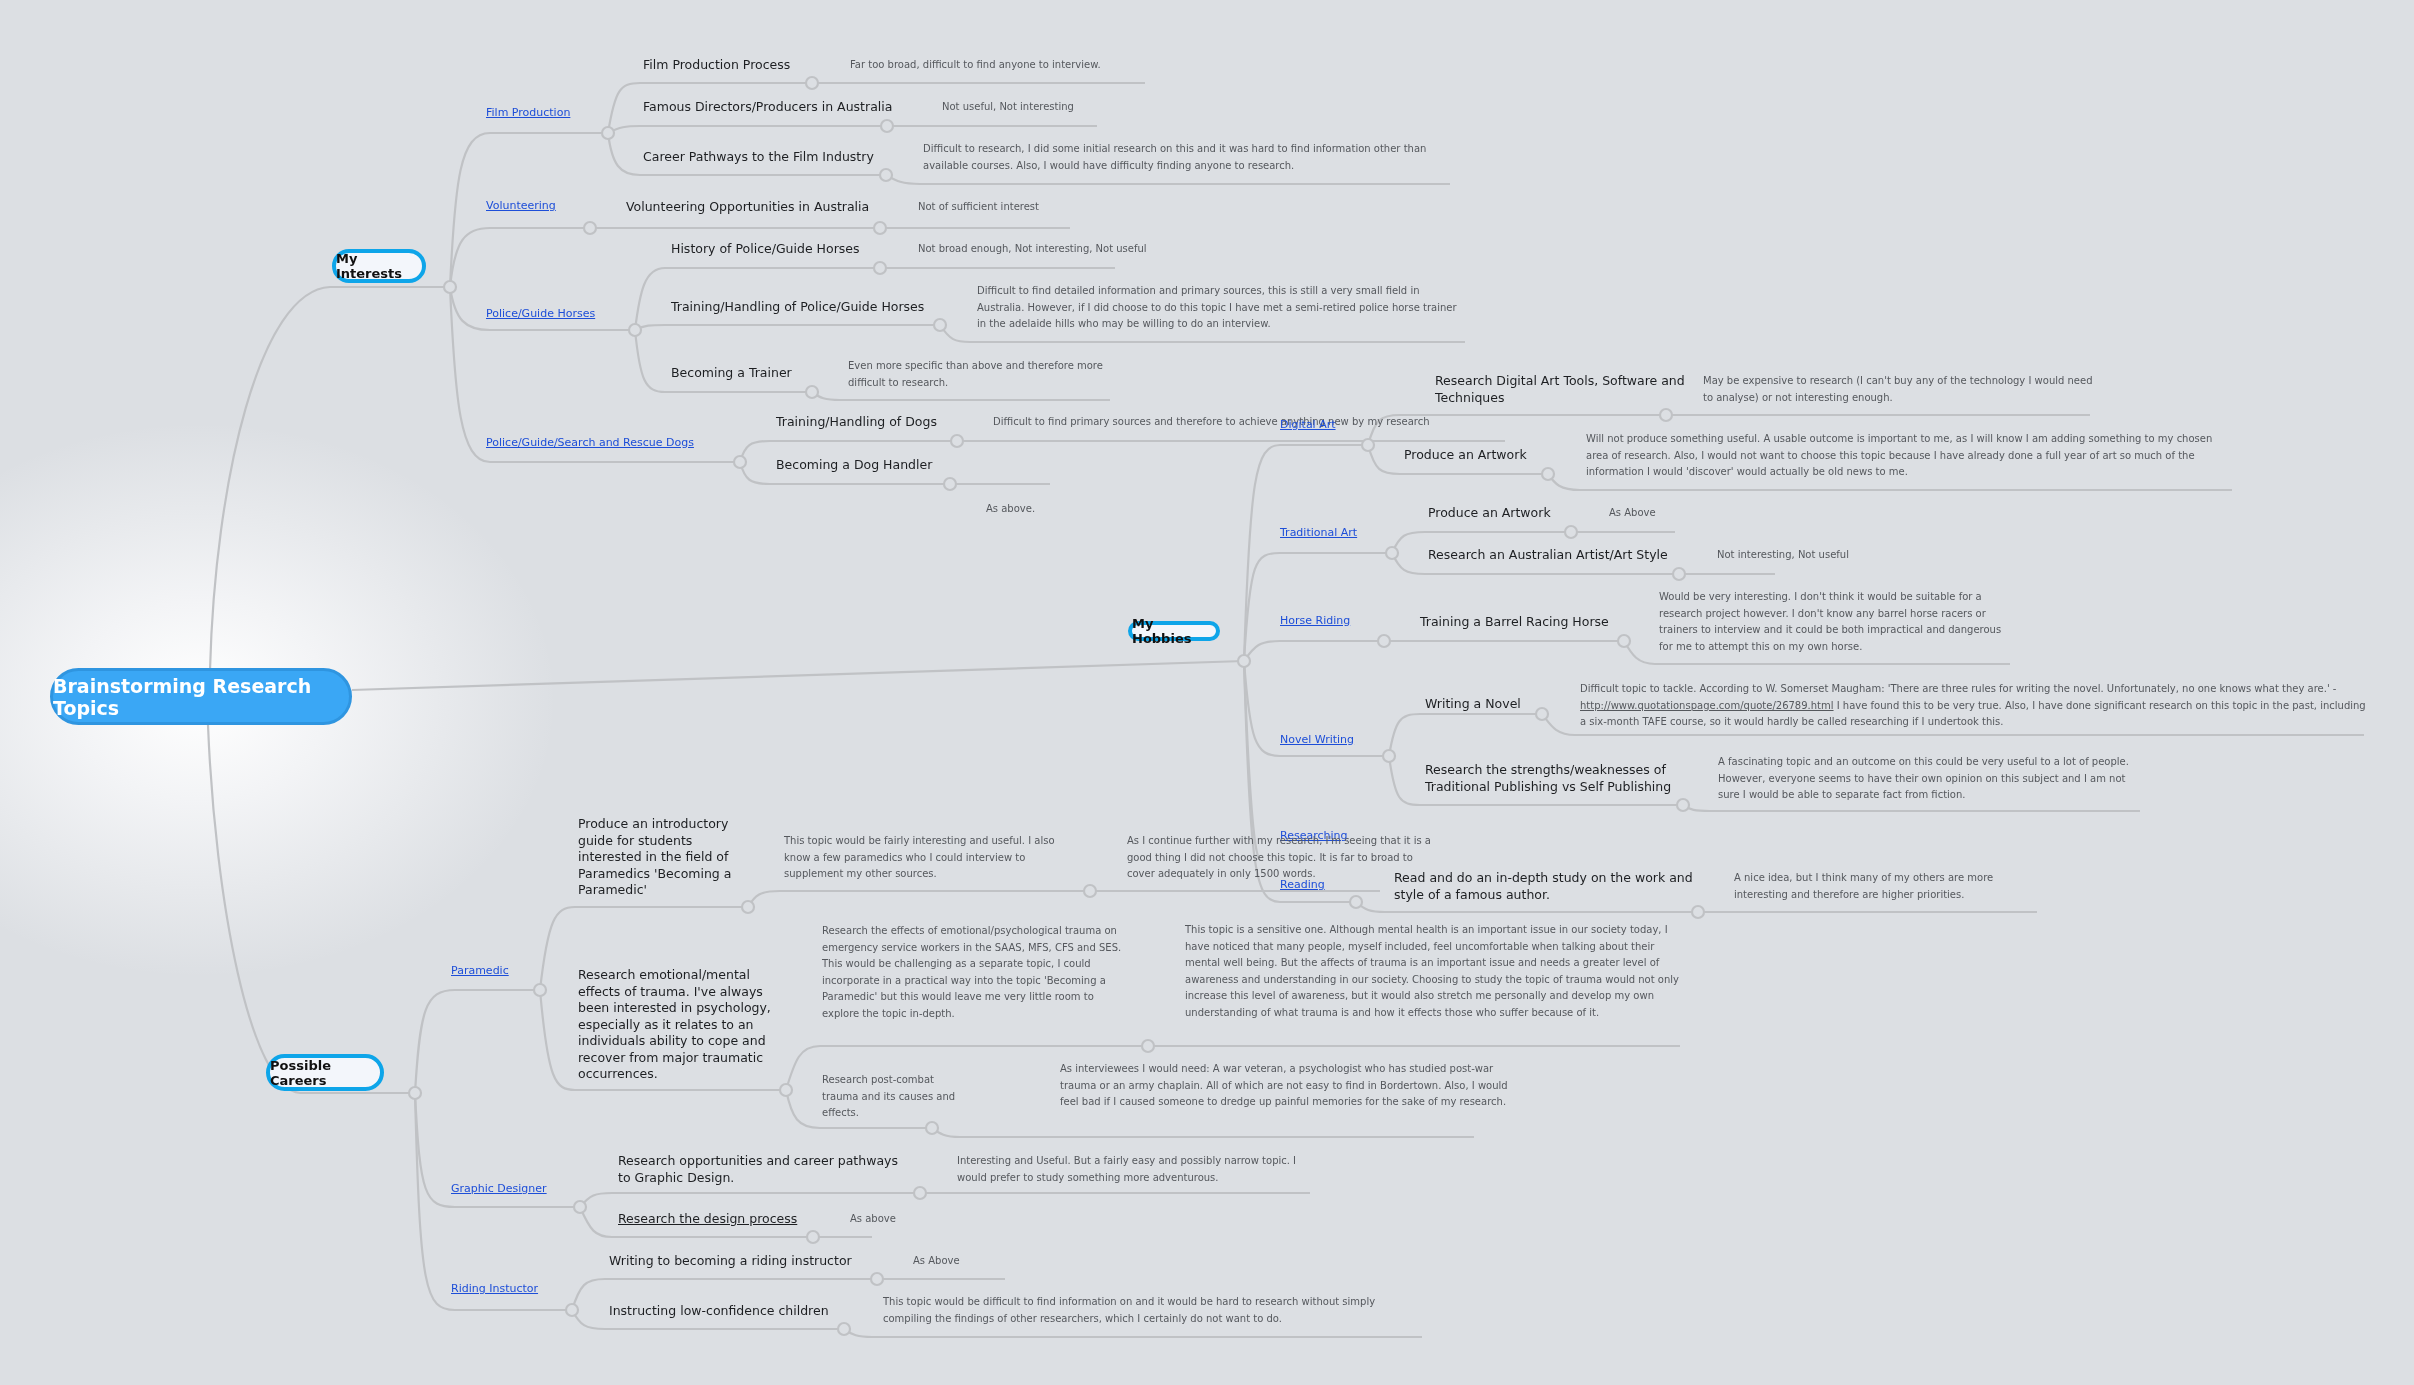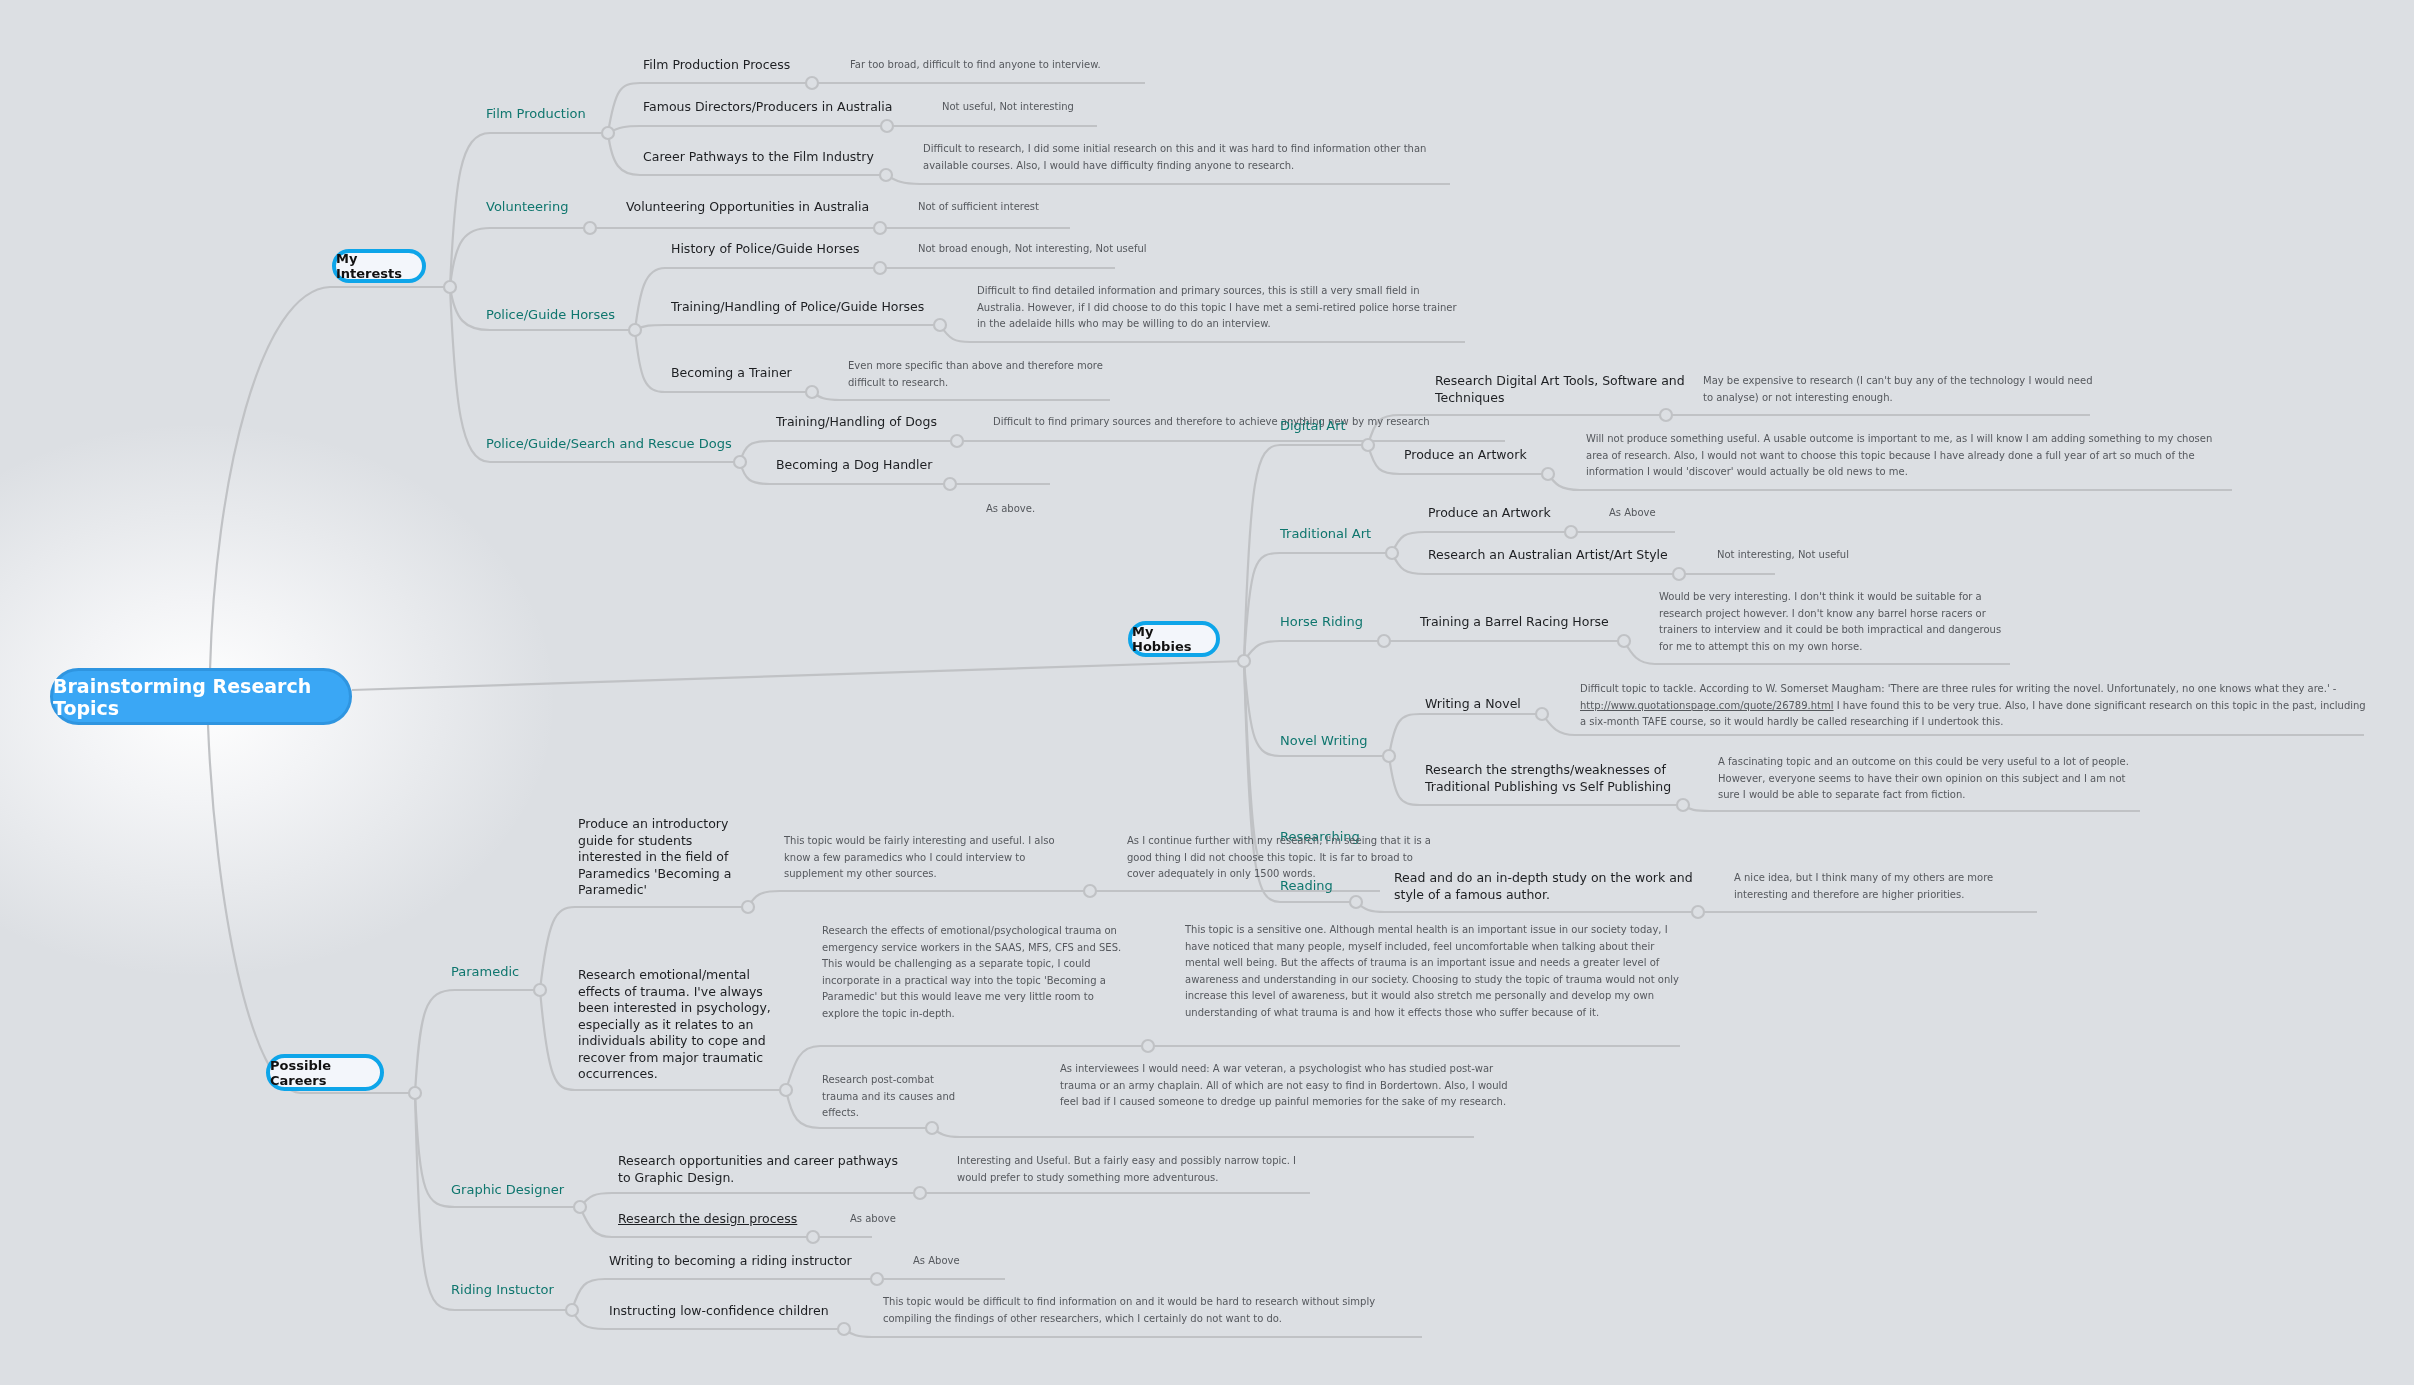--- a/index.html
+++ b/index.html
@@ -8,21 +8,21 @@
     background:#dcdfe3;
     font-family:"DejaVu Sans", sans-serif;
   }
   .glow {
     position:absolute; left:-160px; top:420px; width:720px; height:560px;
     background:radial-gradient(ellipse at center, #ffffff 0%, #f3f4f6 25%, rgba(220,223,227,0) 70%);
     pointer-events:none;
   }
   svg.lines { position:absolute; left:0; top:0; }
   .lbl { position:absolute; white-space:nowrap; }
-  .t2 { color:#0f766e; font-size:13px; }
+  .t2 { color:#1d4ed8; font-size:11px;text-decoration:underline; }
   .t3 { color:#1d1f22; font-size:12.5px; }
   .note { color:#55585d; font-size:10px; line-height:16.5px; white-space:normal; }
   .note a { color:#55585d; text-decoration:underline; }
   .root {
     position:absolute; left:50px; top:668px; width:302px; height:57px;
     background:#3aa7f5; border:3px solid #2f95e0; border-radius:30px; box-sizing:border-box;
     color:#ffffff; font-weight:bold; font-size:19px;
     display:flex; align-items:center; justify-content:center;
   }
   .main {
@@ -162,21 +162,21 @@
     <circle cx="920" cy="1193" r="6"></circle>
     <circle cx="813" cy="1237" r="6"></circle>
     <circle cx="877" cy="1279" r="6"></circle>
     <circle cx="844" cy="1329" r="6"></circle>
   </g>
 </svg>
 
 <div class="root">Brainstorming Research Topics</div>
 
 <div class="main" style="left:332px;top:249px;width:94px;height:34px;">My Interests</div>
-<div class="main" style="left:1128px;top:621px;width:92px;height:36px;">My Hobbies</div>
+<div class="main" style="left:1128px;top:621px;width:92px;height:20px;">My Hobbies</div>
 <div class="main" style="left:266px;top:1054px;width:118px;height:37px;">Possible Careers</div>
 
 <div class="lbl t2" style="left:486px;top:106px;">Film Production</div>
 <div class="lbl t3" style="left:643px;top:57px;">Film Production Process</div>
 <div class="lbl note" style="left:850px;top:57px;">Far too broad, difficult to find anyone to interview.</div>
 <div class="lbl t3" style="left:643px;top:99px;">Famous Directors/Producers in Australia</div>
 <div class="lbl note" style="left:942px;top:99px;">Not useful, Not interesting</div>
 <div class="lbl t3" style="left:643px;top:149px;">Career Pathways to the Film Industry</div>
 <div class="lbl note" style="left:923px;top:141px;width:520px;">Difficult to research, I did some initial research on this and it was hard to find information other than available courses. Also, I would have difficulty finding anyone to research.</div>
 

